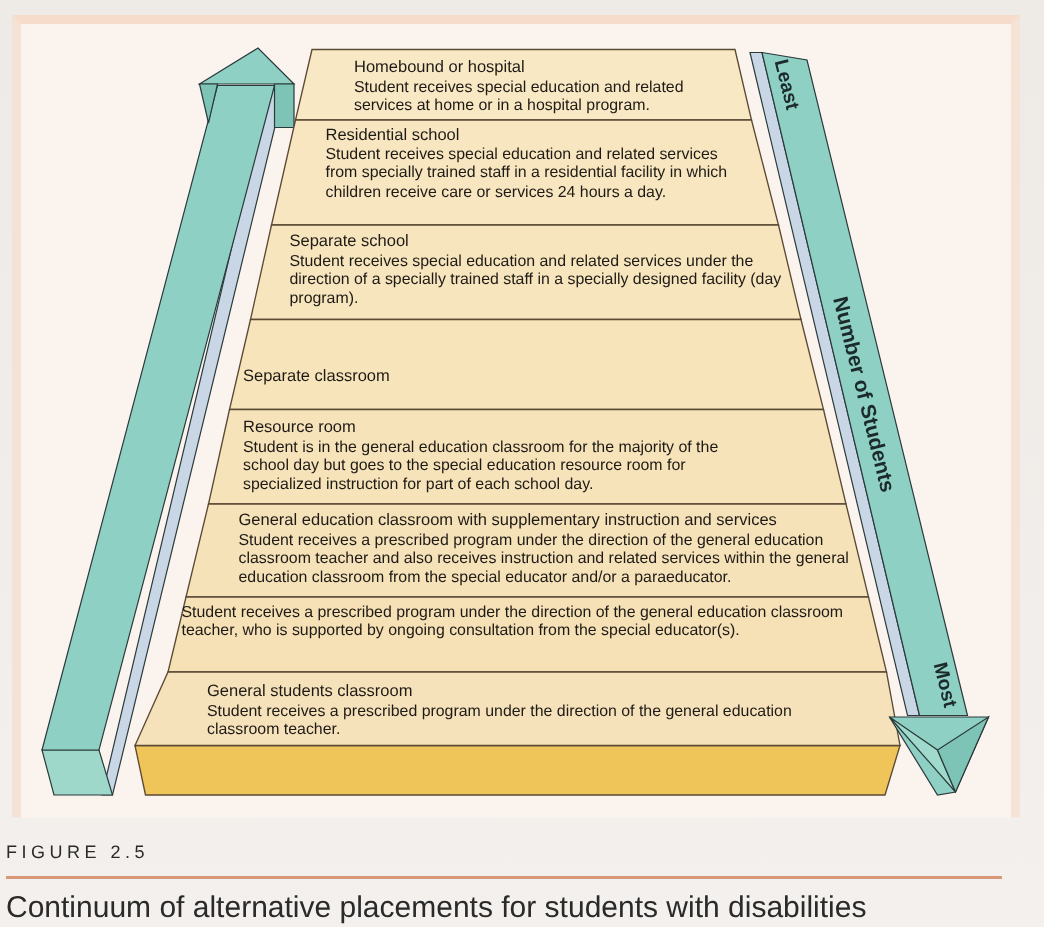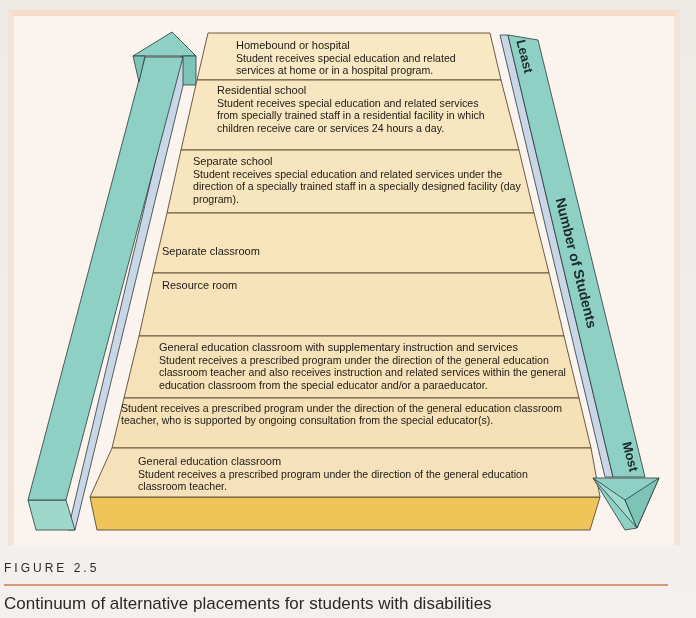--- a/index.html
+++ b/index.html
@@ -26,21 +26,21 @@
   }
   .tier .title { font-weight: normal; font-size: 11px; line-height: 13px; }
   .caption-label {
     position: absolute; left: 4px; top: 561px; font-size: 12px; letter-spacing: 3px;
     color: #2a2a2a; font-family: "Liberation Sans", sans-serif;
   }
   .caption-rule {
     position: absolute; left: 4px; top: 584px; width: 664px; height: 2px; background: #d9977a;
   }
   .caption-text {
-    position: absolute; left: 4px; top: 594px; font-size: 17px; color: #2a2a2a;
+    position: absolute; left: 4px; top: 594px; font-size: 20px; color: #2a2a2a;
   }
   .axis-label {
     position: absolute; font-weight: bold; color: #1b2a2a; white-space: nowrap;
     transform-origin: 0 0;
   }
 </style>
 </head>
 <body>
 
 <div class="page-bg"></div>
@@ -106,31 +106,32 @@
   <div class="title">Separate school</div>
   <div>Student receives special education and related services under the direction of a specially trained staff in a specially designed facility (day program).</div>
 </div>
 
 <div class="tier" style="left:162px; top:218px; width:360px;margin-top:27px;">
   <div class="title">Separate classroom</div>
 </div>
 
 <div class="tier" style="left:162px; top:279px; width:350px;">
   <div class="title">Resource room</div>
+  <div>Student is in the general education classroom for the majority of the school day but goes to the special education resource room for specialized instruction for part of each school day.</div>
 </div>
 
 <div class="tier" style="left:139px; top:341px; width:430px;margin-left:20px;">
   <div class="title">General education classroom with supplementary instruction and services</div>
   <div>Student receives a prescribed program under the direction of the general education classroom teacher and also receives instruction and related services within the general education classroom from the special educator and/or a paraeducator.</div>
 </div>
 
 <div class="tier" style="left:121px; top:402px; width:470px;">
   <div>Student receives a prescribed program under the direction of the general education classroom teacher, who is supported by ongoing consultation from the special educator(s).</div>
 </div>
 
 <div class="tier" style="left:138px; top:455px; width:420px;">
-  <div class="title">General education classroom</div>
+  <div class="title">General students classroom</div>
   <div>Student receives a prescribed program under the direction of the general education classroom teacher.</div>
 </div>
 
 <div class="caption-label">FIGURE 2.5</div>
 <div class="caption-rule"></div>
 <div class="caption-text">Continuum of alternative placements for students with disabilities</div>
 
 </body></html>

